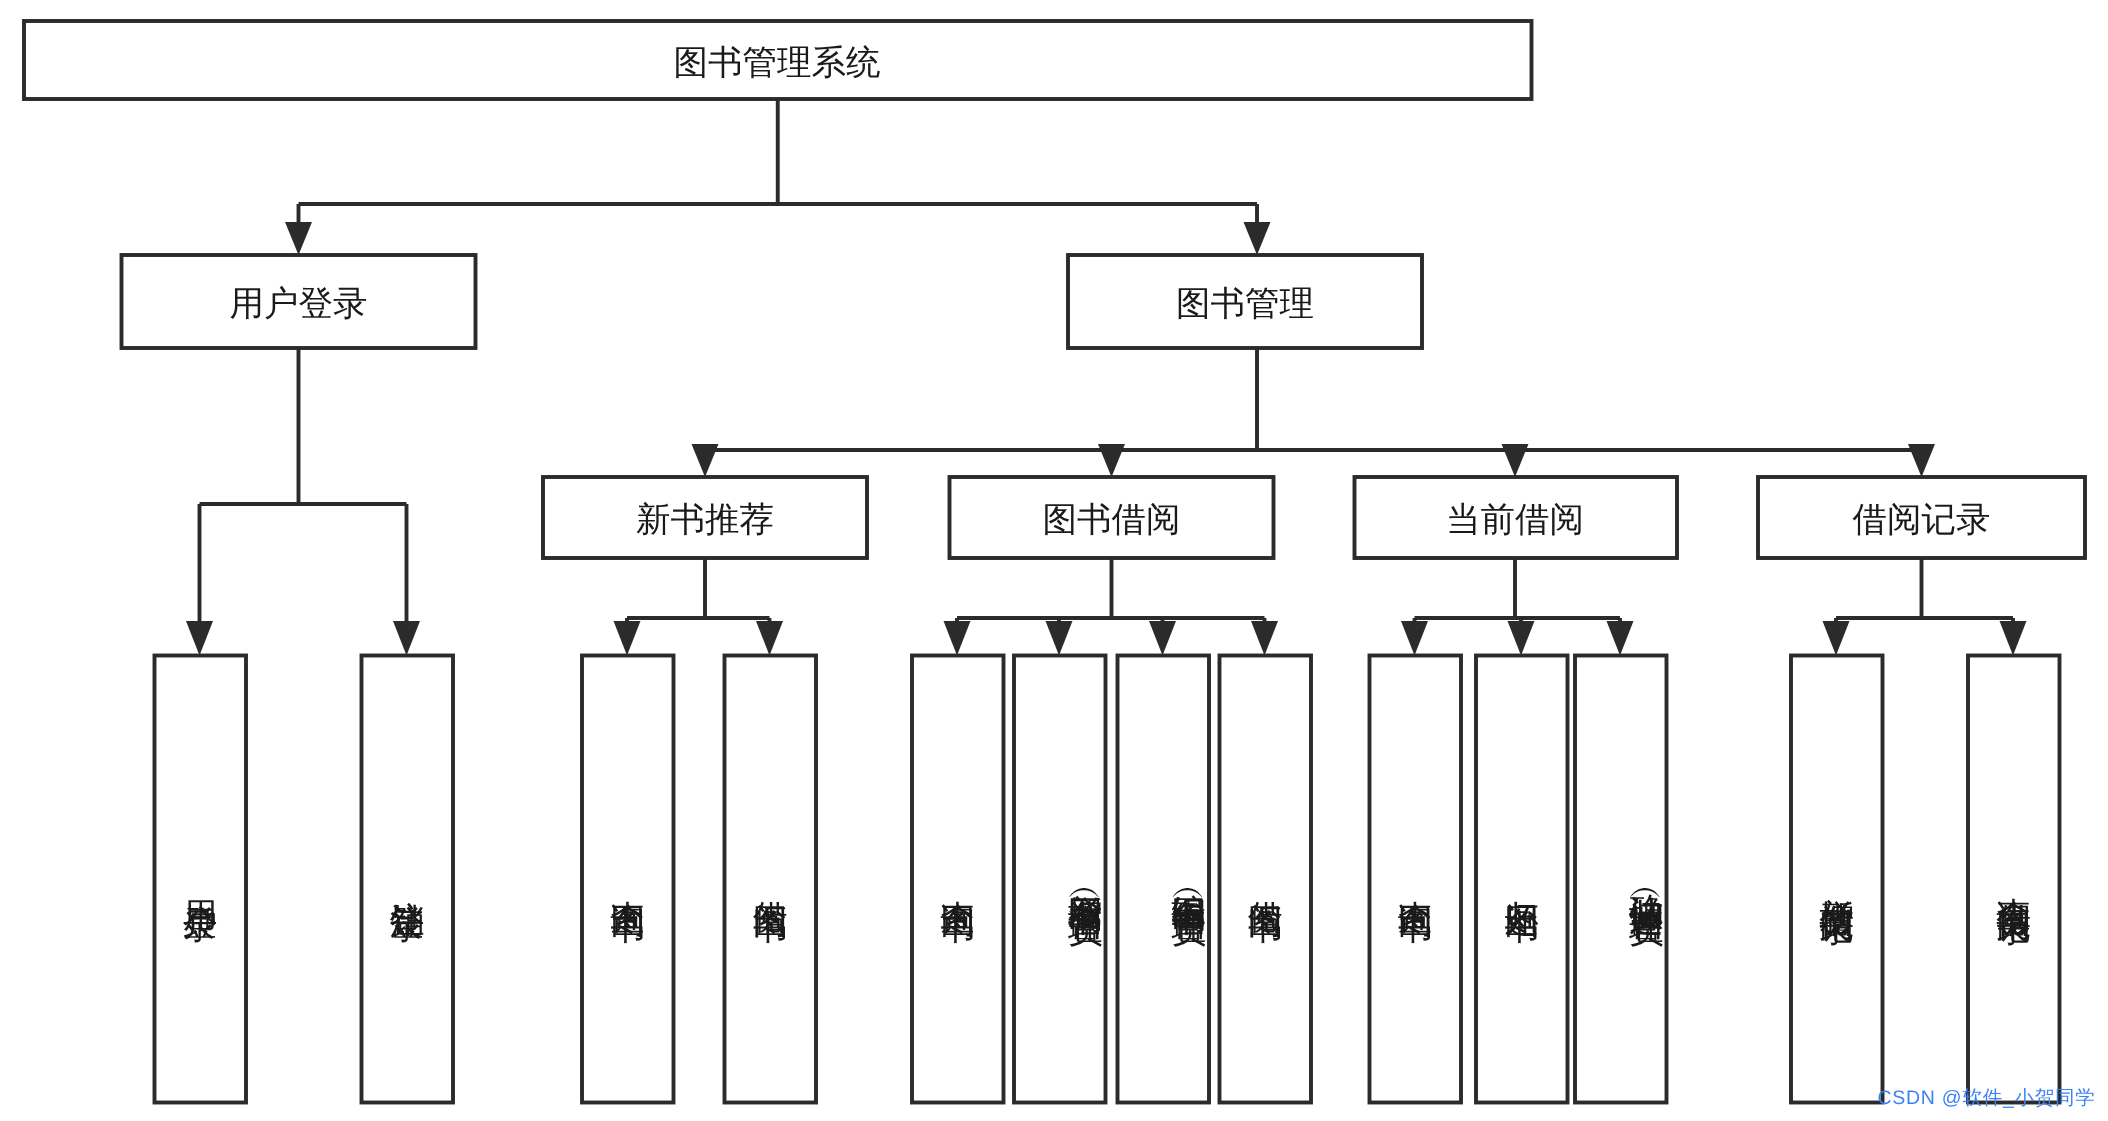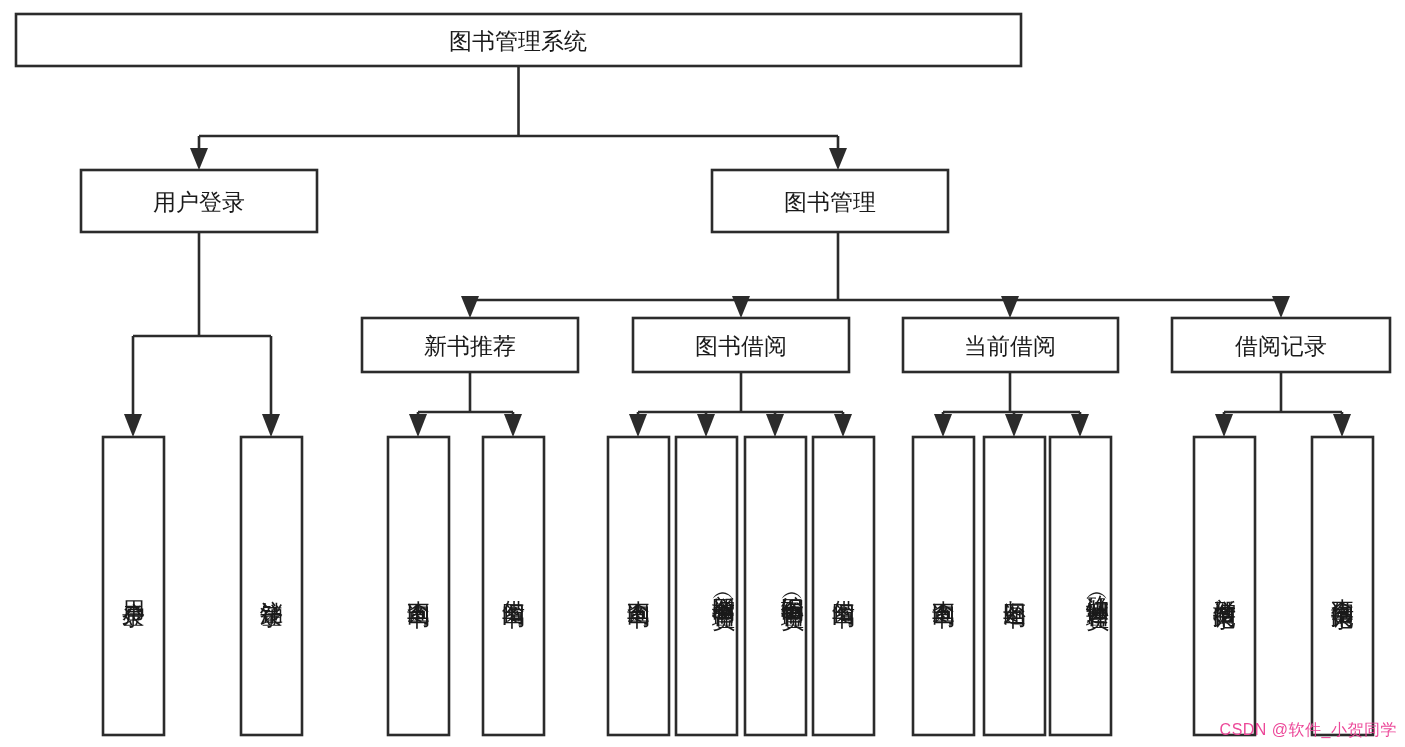--- a/index.html
+++ b/index.html
@@ -65,22 +65,22 @@
     letter-spacing: 2px;
     color: #1a1a1a;
     white-space: nowrap;
     pointer-events: none;
   }
   .watermark {
     position: absolute;
     right: 8px;
     bottom: 6px;
     font-family: "Liberation Sans", "DejaVu Sans", sans-serif;
-    font-size: 16px;
-    color: #ec4899;
+    font-size: 13px;
+    color: #3b82f6;
     letter-spacing: 0.5px;
     white-space: nowrap;
   }
 </style>
 </head>
 <body>
 
 <div id="diagram-root">
 
   <svg id="flow" viewBox="0 0 1405 747">

